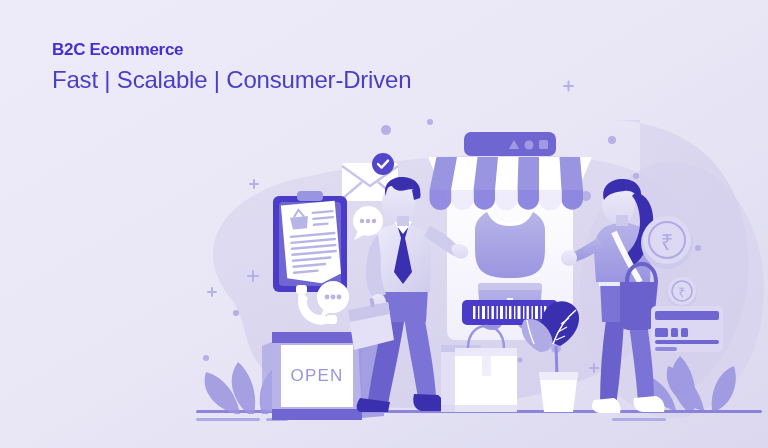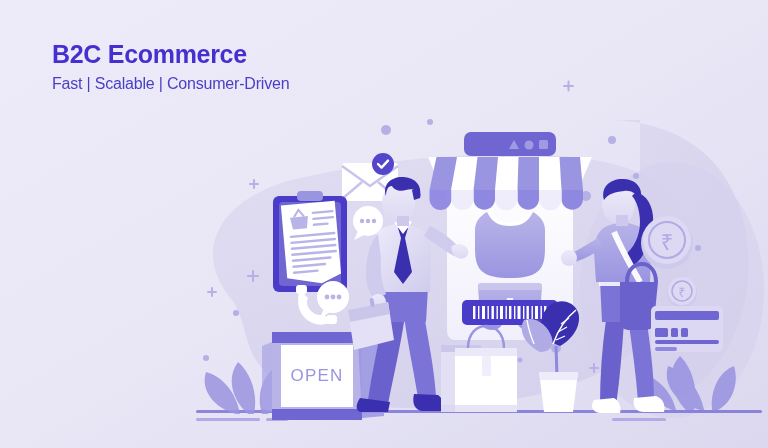--- a/index.html
+++ b/index.html
@@ -5,22 +5,22 @@
   html,body{margin:0;padding:0;}
   body{
     width:768px;height:448px;overflow:hidden;
     font-family:"Liberation Sans", sans-serif;
     background:#eae8f7;
   }
   .banner{position:relative;width:768px;height:448px;overflow:hidden;
     background:linear-gradient(160deg,#edebf9 0%,#e9e7f6 45%,#dcd9f0 100%);}
   .bg-svg{position:absolute;inset:0;width:768px;height:448px;}
   .copy{position:absolute;left:52px;top:40px;z-index:6;}
-  .headline{font-size:25px;font-weight:bold;color:#4530cf;letter-spacing:-0.3px;margin:0;line-height:1.15;}
-  .subhead{font-size:16px;font-weight:400;color:#4a3fc4;letter-spacing:-0.2px;margin:6px 0 0 0;line-height:1.15;}
+  .headline{font-size:17px;font-weight:bold;color:#4530cf;letter-spacing:-0.3px;margin:0;line-height:1.15;}
+  .subhead{font-size:24px;font-weight:400;color:#4a3fc4;letter-spacing:-0.2px;margin:6px 0 0 0;line-height:1.15;}
   .art{position:absolute;inset:0;width:768px;height:448px;z-index:4;}
 </style>
 </head>
 <body>
 
 <div class="banner">
 
   <svg class="bg-svg" viewBox="0 0 768 448">
     <defs>
       <linearGradient id="gBg" x1="0" y1="0" x2="1" y2="1">

